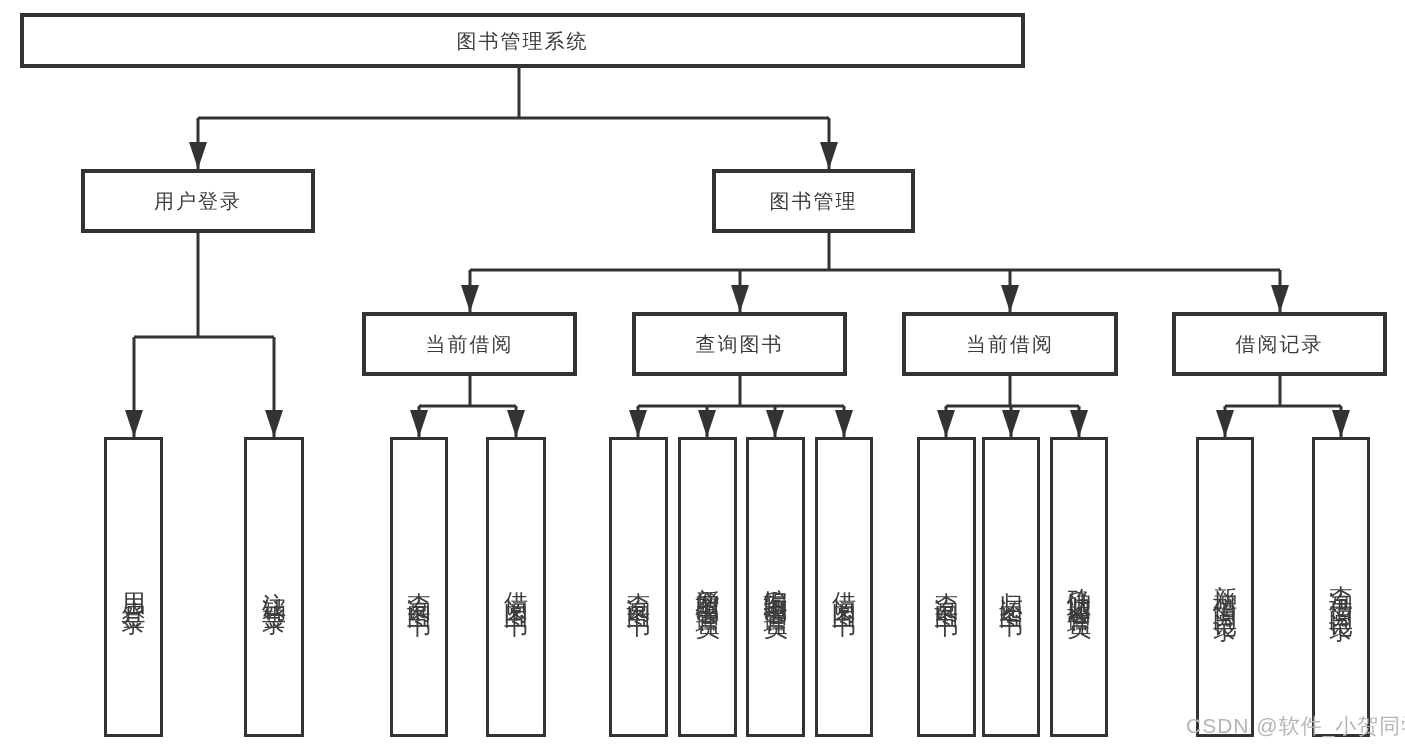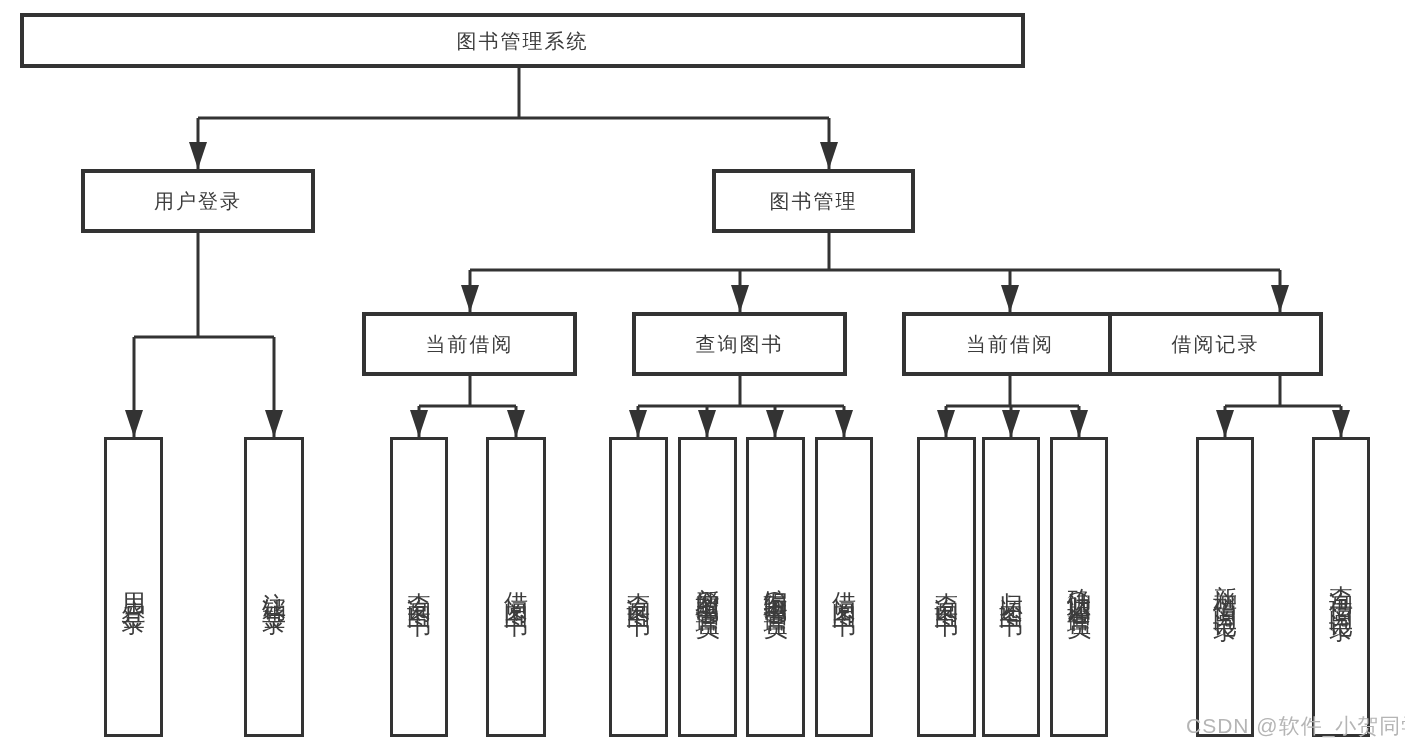--- a/index.html
+++ b/index.html
@@ -82,21 +82,21 @@
 
   <div class="node" style="left:362px;top:312px;width:215px;height:64px">
     <span class="lbl">当前借阅</span>
   </div>
   <div class="node" style="left:632px;top:312px;width:215px;height:64px">
     <span class="lbl">查询图书</span>
   </div>
   <div class="node" style="left:902px;top:312px;width:216px;height:64px">
     <span class="lbl">当前借阅</span>
   </div>
-  <div class="node" style="left:1108px;top:312px;width:215px;height:64px">
+  <div class="node" style="left:1172px;top:312px;width:215px;height:64px">
     <span class="lbl">借阅记录</span>
   </div>
 
   <div class="node leaf" style="left:104px;top:437px;width:59px;height:300px">
     <span class="lbl">用户登录</span>
   </div>
   <div class="node leaf" style="left:244px;top:437px;width:60px;height:300px">
     <span class="lbl">注销登录</span>
   </div>
 

